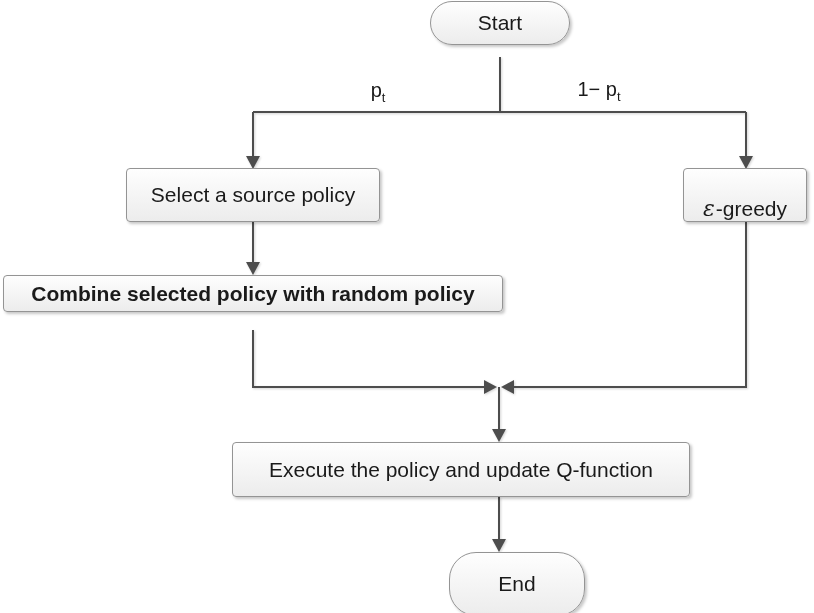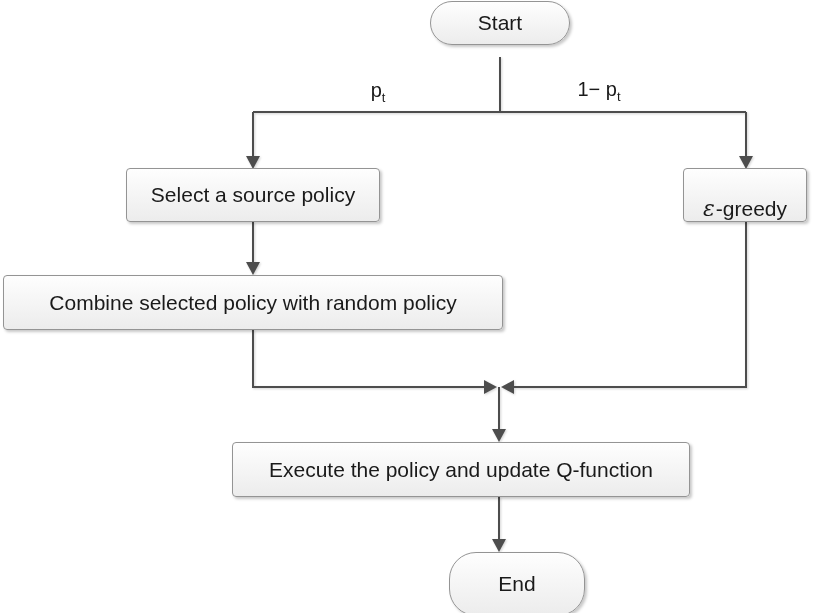--- a/index.html
+++ b/index.html
@@ -95,21 +95,21 @@
   </div>
 
   <div class="node process" style="left:126px;top:168px;width:254px;height:54px;">
     <span>Select a source policy</span>
   </div>
 
   <div class="node process" style="left:683px;top:168px;width:124px;height:54px;align-items:flex-end;">
     <span><span class="epsilon">ε</span><span>-greedy</span></span>
   </div>
 
-  <div class="node process" style="left:3px;top:275px;width:500px;height:55px;">
+  <div class="node process" style="left:3px;top:275px;width:500px;height:37px;font-weight:bold;">
     <span>Combine selected policy with random policy</span>
   </div>
 
   <div class="node process" style="left:232px;top:442px;width:458px;height:55px;">
     <span>Execute the policy and update Q-function</span>
   </div>
 
   <div class="node terminal" style="left:449px;top:552px;width:136px;height:64px;">
     <span>End</span>
   </div>

